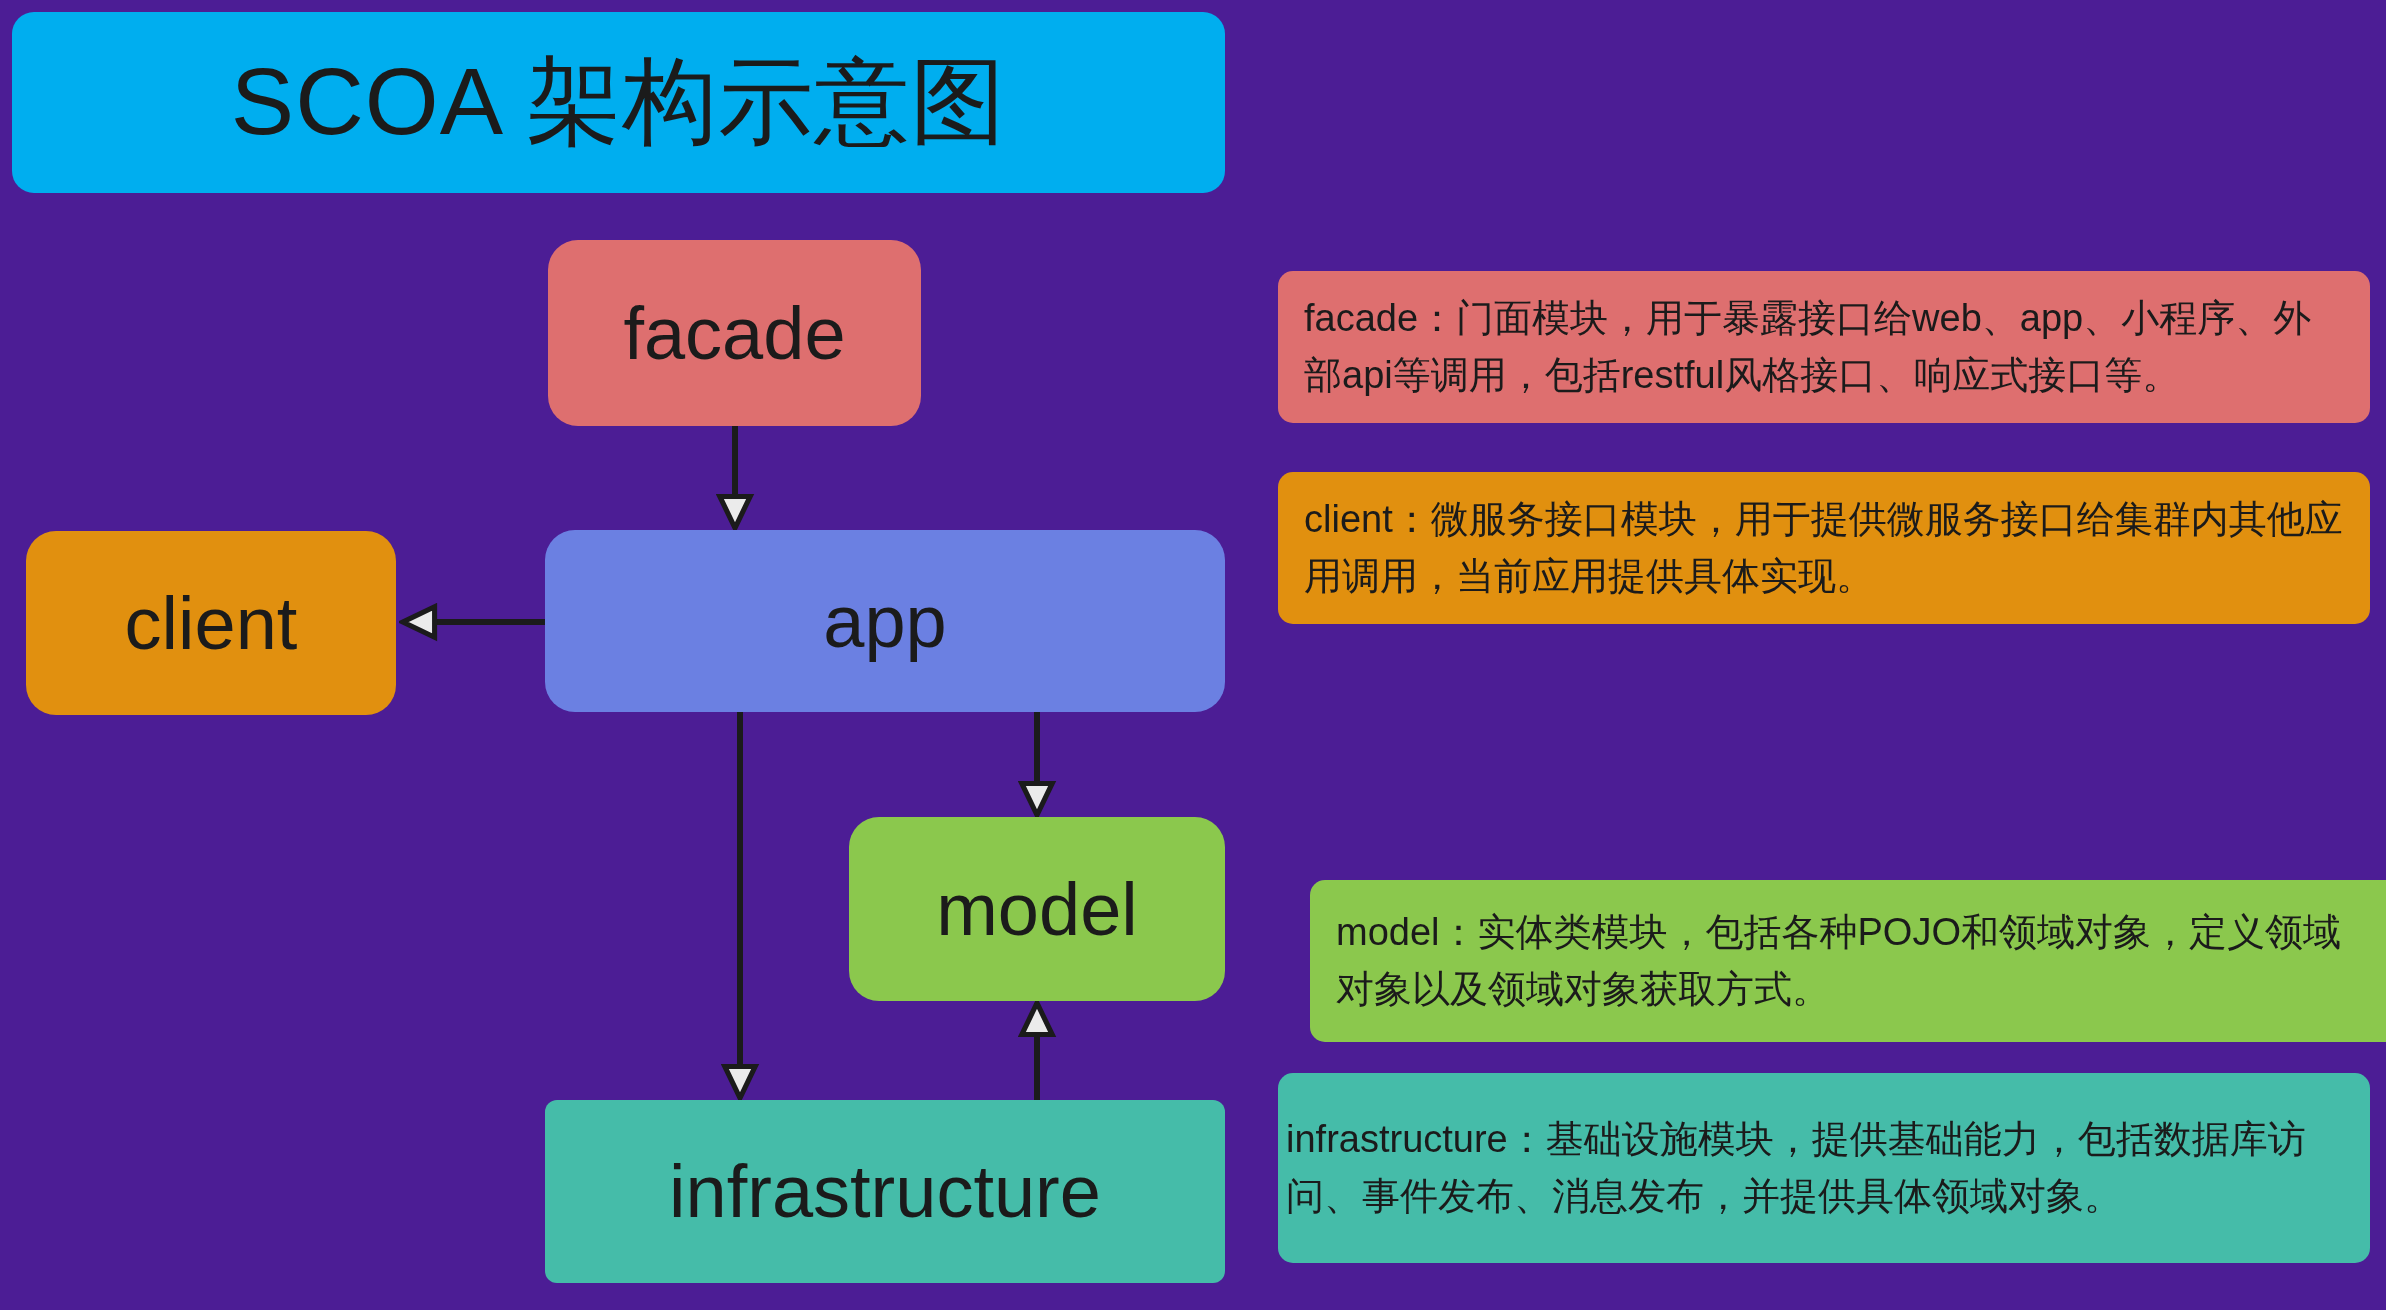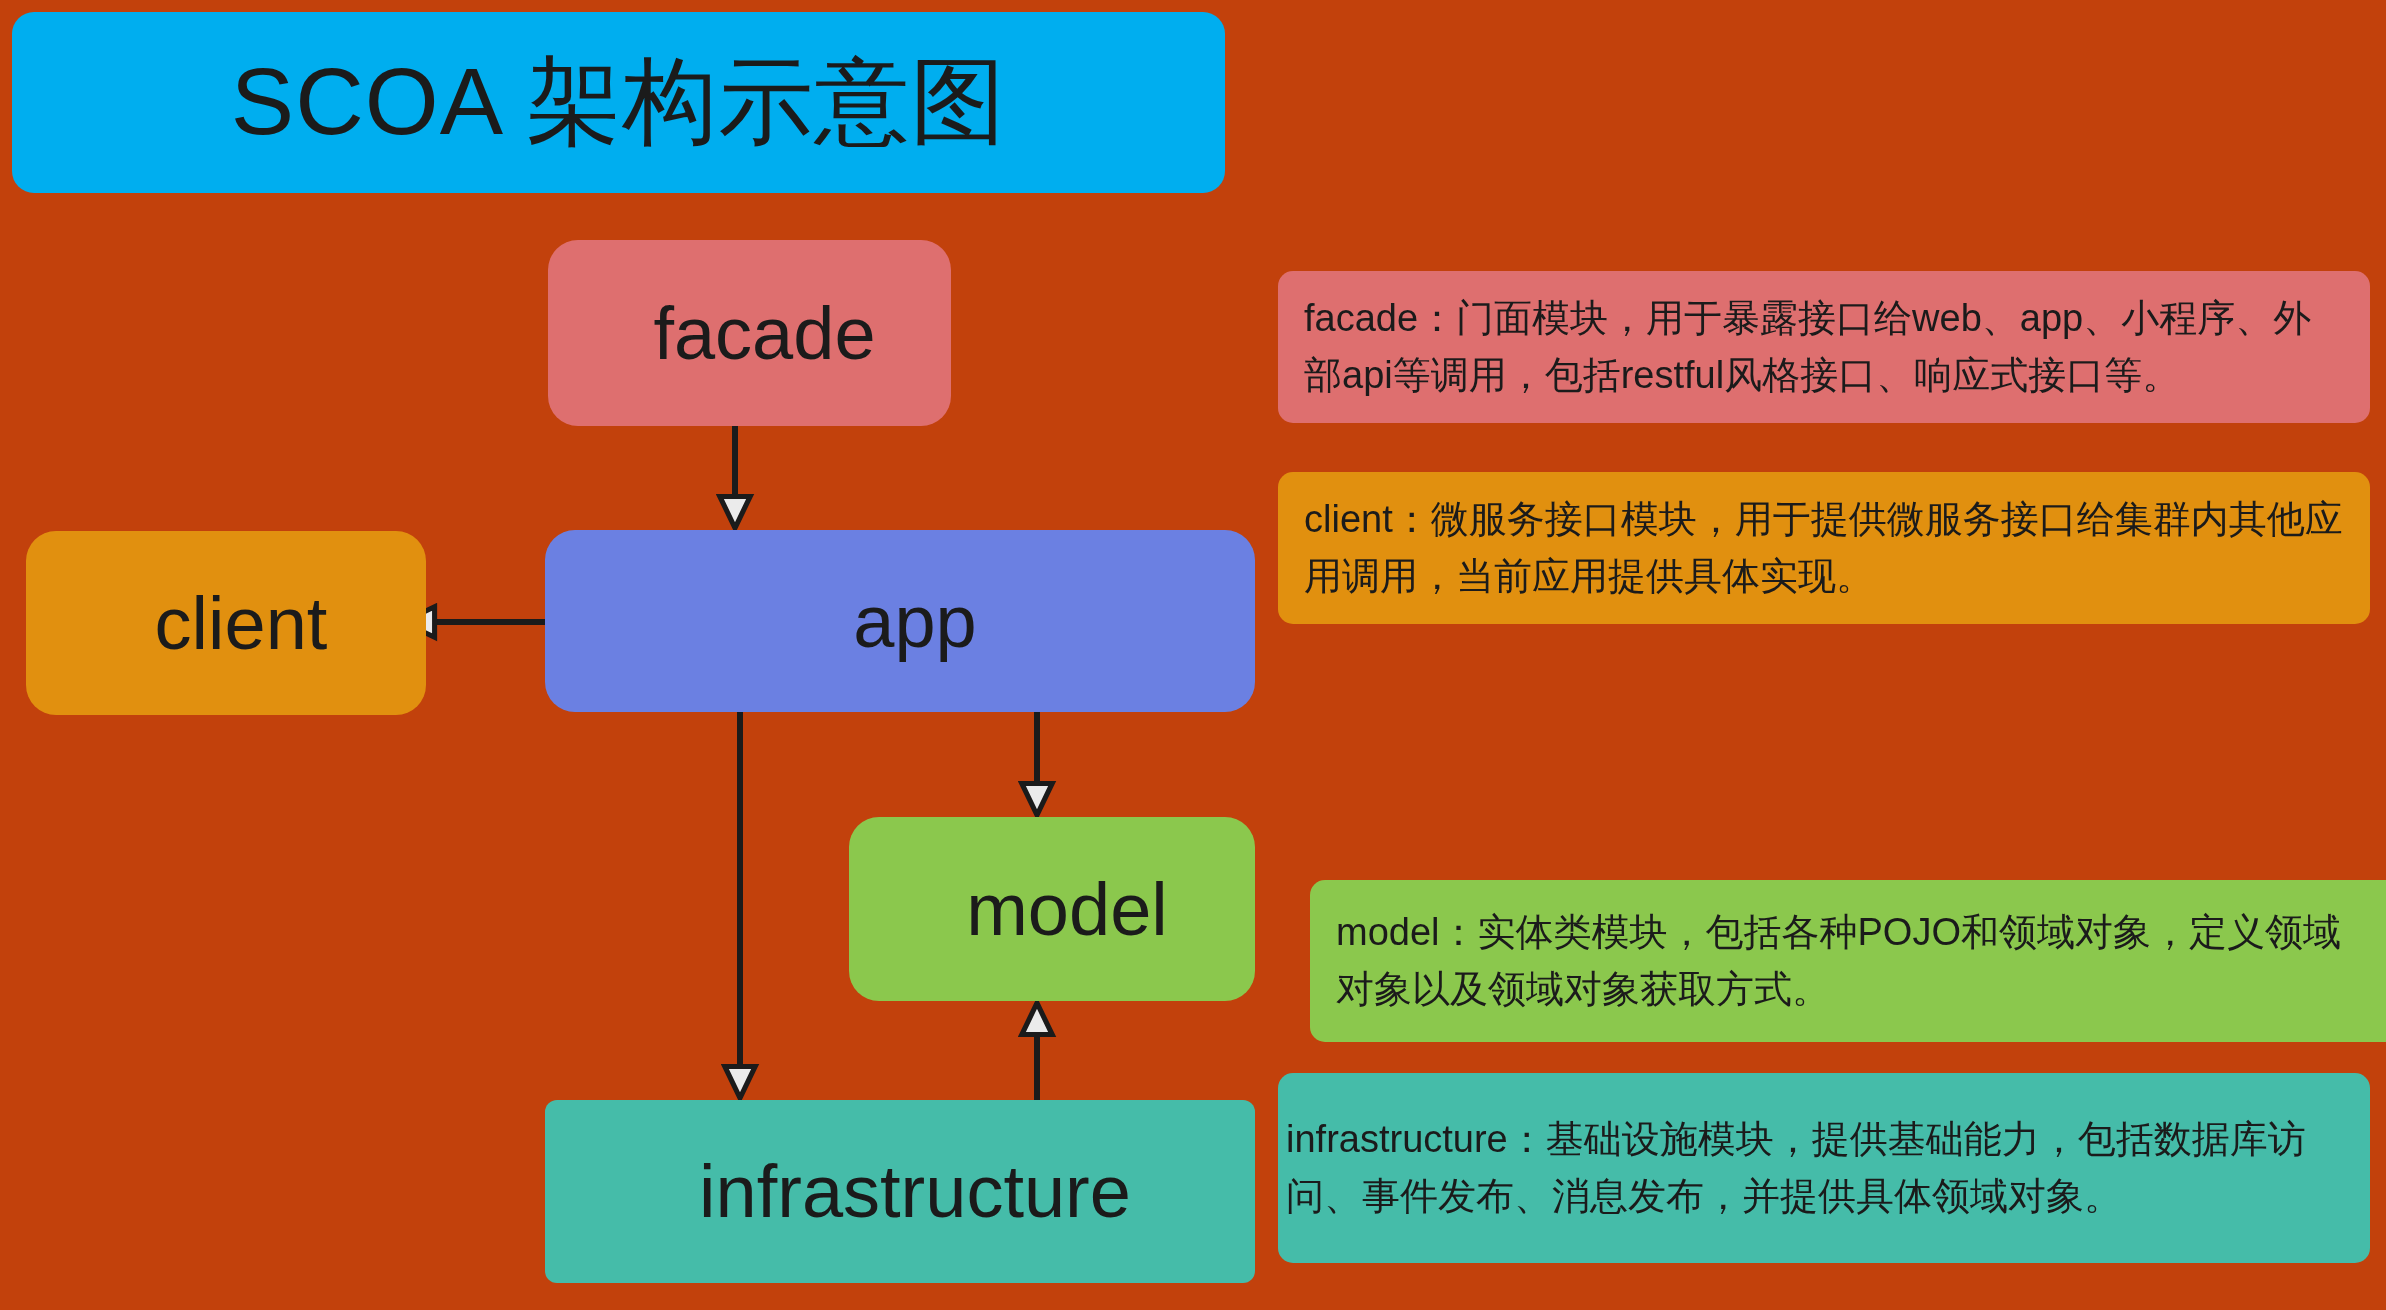--- a/index.html
+++ b/index.html
@@ -6,38 +6,37 @@
   body{
     background:#EBEBEB;
     font-family:"Liberation Sans","DejaVu Sans",sans-serif;
     color:#1b1b1b;
     -webkit-font-smoothing:antialiased;
   }
   .canvas{
     position:relative;
     width:2386px;
     height:1310px;
-    background:#c2410c;
+    background:#4c1d95;
     overflow:hidden;
   }
   .title{
     position:absolute;
     left:12px; top:12px;
     width:1213px; height:181px;
     border-radius:22px;
     display:flex; align-items:center; justify-content:center;
     font-size:95px;
     letter-spacing:1px;
   }
   .node{
     position:absolute;
     display:flex; align-items:center; justify-content:center;
     border-radius:30px;
     font-size:74px;
-    padding-left:30px;
   }
   .node-facade{ left:548px; top:240px;  width:373px; height:186px; }
   .node-client{ left:26px;  top:531px;  width:370px; height:184px; }
   .node-app{    left:545px; top:530px;  width:680px; height:182px; }
   .node-model{  left:849px; top:817px;  width:376px; height:184px; }
   .node-infrastructure{ left:545px; top:1100px; width:680px; height:183px; }
 
   .desc{
     position:absolute;
     left:1278px;

